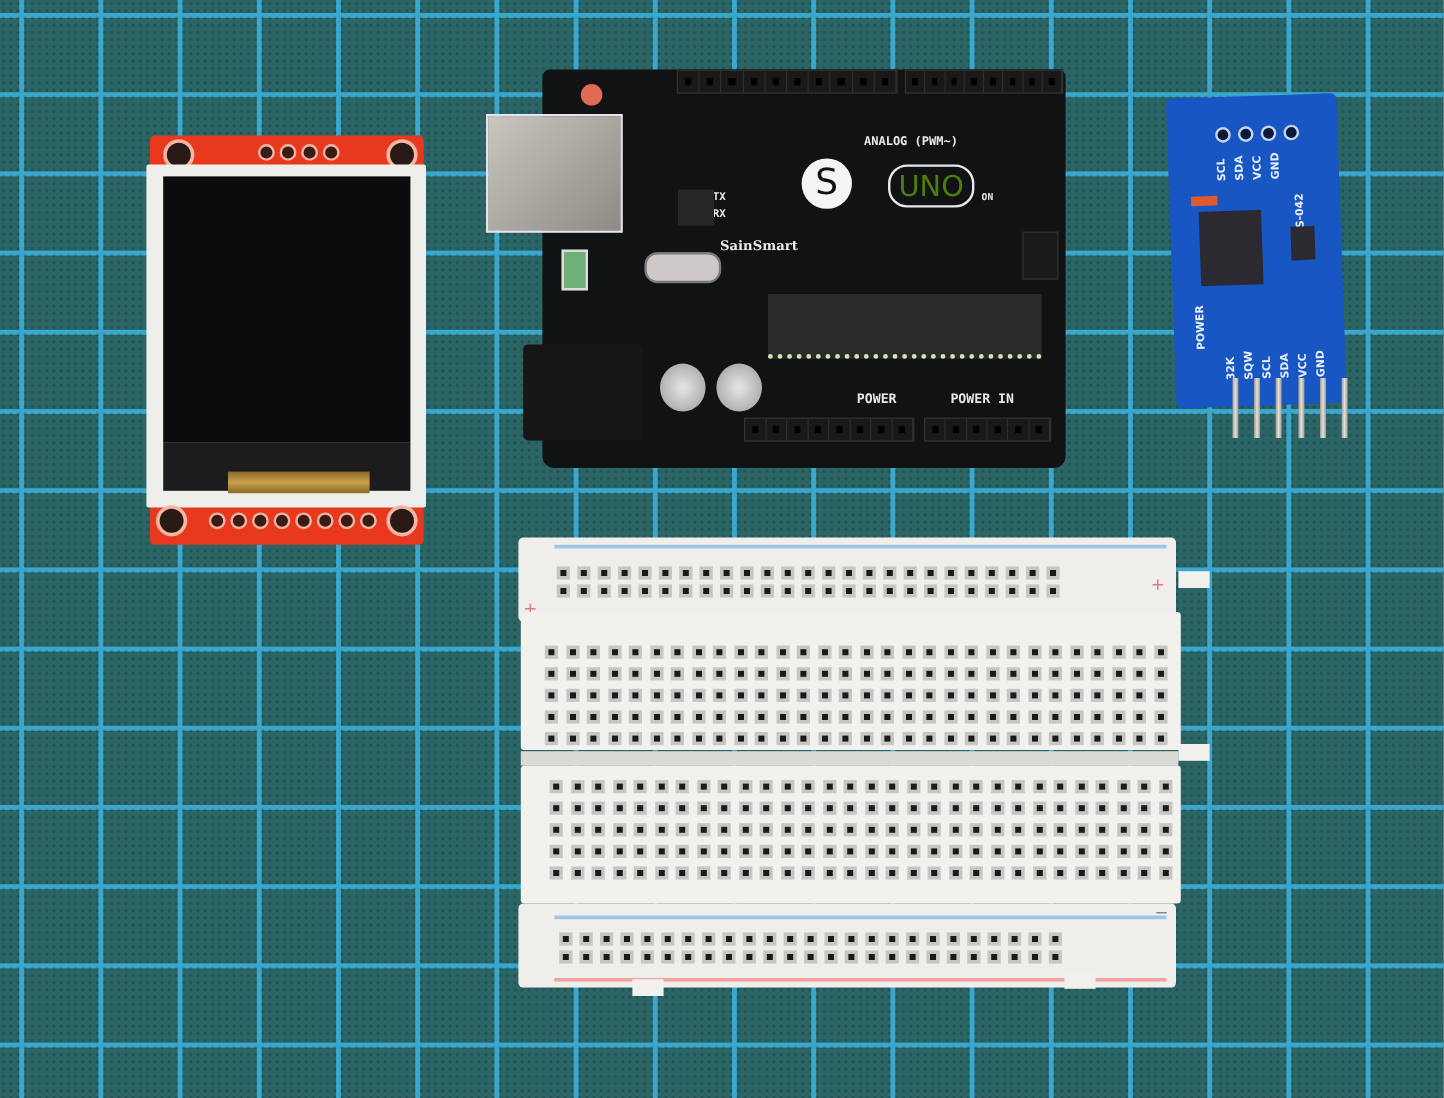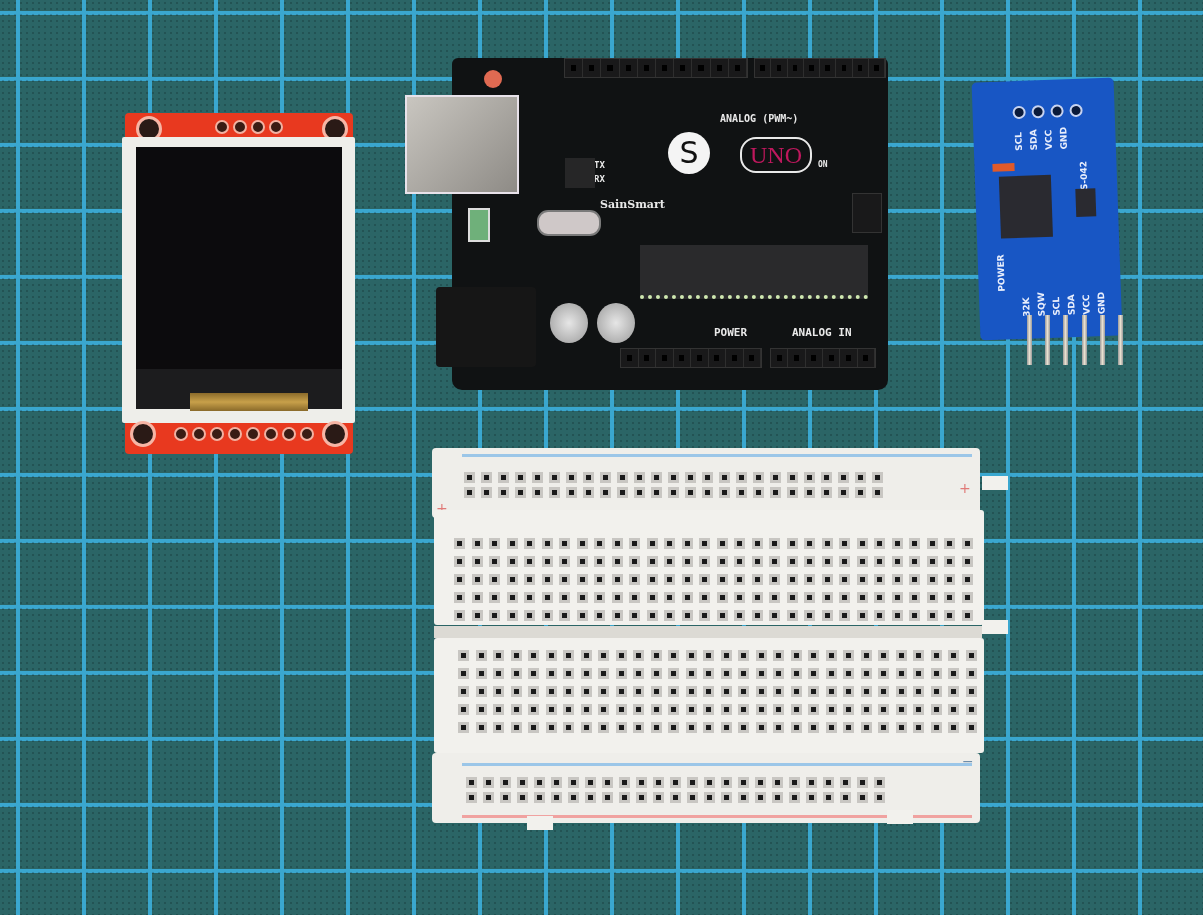--- a/index.html
+++ b/index.html
@@ -31,21 +31,21 @@
     
     #uno { left:452px; top:58px; width:436px; height:332px; background:#101213; border-radius:6px 6px 10px 10px; }
     #uno .hdr { position:absolute; height:18px; background:#19191a; border:1px solid #333; display:flex; }
     #uno .hdr span { flex:1; border-right:1px solid #2e2e2e; position:relative; }
     #uno .hdr span::after { content:""; position:absolute; left:35%; top:35%; width:30%; height:30%; background:#000; }
     #uno .silk { position:absolute; color:#e9e9e9; font-weight:bold; font-family:"DejaVu Sans Mono", monospace; }
     #usb { left:405px; top:95px; width:110px; height:95px; background:linear-gradient(135deg,#c9c6c0,#8e8b86); border:2px solid #e8e2ea; }
     #jack { left:436px; top:287px; width:100px; height:80px; background:#161616; border-radius:4px; }
     #reset { left:484px; top:70px; width:18px; height:18px; border-radius:50%; background:#e06a52; }
     #sbadge { left:668px; top:132px; width:42px; height:42px; border-radius:50%; background:#f4f4f4; color:#111; font-size:30px; line-height:42px; text-align:center; }
-    #unobadge { left:740px; top:137px; width:68px; height:32px; border:2px solid #e9e9e9; border-radius:16px; color:#be185d; font-size:24px; line-height:32px; text-align:center;font-family:Liberation Serif, serif; }
+    #unobadge { left:740px; top:137px; width:68px; height:32px; border:2px solid #e9e9e9; border-radius:16px; color:#4d7c0f; font-size:24px; line-height:32px; text-align:center; }
     #mcu { left:640px; top:245px; width:228px; height:50px; background:#2a2a2c; border-bottom:4px dotted #cfe8b0; }
     #cap1 { left:550px; top:303px; width:38px; height:40px; border-radius:50%; background:radial-gradient(#e6e6e6,#9a9a9a); }
     #cap2 { left:597px; top:303px; width:38px; height:40px; border-radius:50%; background:radial-gradient(#e6e6e6,#9a9a9a); }
     #crystal { left:537px; top:210px; width:60px; height:22px; border-radius:11px; background:#cfc8c8; border:2px solid #7a7a7a; }
     #smallchip { left:565px; top:158px; width:30px; height:30px; background:#262627; }
     #fuse { left:468px; top:208px; width:18px; height:30px; background:#6fb07a; border:2px solid #ddd; }
 
     
     #rtc { left:976px; top:80px; width:142px; height:258px; background:#1856c4; border-radius:5px; transform:rotate(-2deg); }
     #rtc .lbl { position:absolute; color:#e8eefc; font-size:9px; font-weight:bold; transform:rotate(-90deg); transform-origin:left top; white-space:nowrap; }
@@ -126,21 +126,21 @@
       <span></span>
       <span></span>
       <span></span>
   </div>
   <div class="silk" style="left:268px;top:55px;font-size:10px;">ANALOG (PWM~)</div>
   <div class="silk" style="left:142px;top:102px;font-size:9px;">TX</div>
   <div class="silk" style="left:142px;top:116px;font-size:9px;">RX</div>
   <div class="silk" style="left:148px;top:140px;font-size:11px;font-family:'DejaVu Serif',serif;">SainSmart</div>
   <div class="silk" style="left:366px;top:102px;font-size:8px;">ON</div>
   <div class="silk" style="left:262px;top:268px;font-size:11px;">POWER</div>
-  <div class="silk" style="left:340px;top:268px;font-size:11px;">ANALOG IN</div>
+  <div class="silk" style="left:340px;top:268px;font-size:11px;">POWER IN</div>
   <div class="hdr" style="left:168px;top:290px;width:140px;">
     <span></span>
       <span></span>
       <span></span>
       <span></span>
       <span></span>
       <span></span>
       <span></span>
       <span></span>
   </div>

